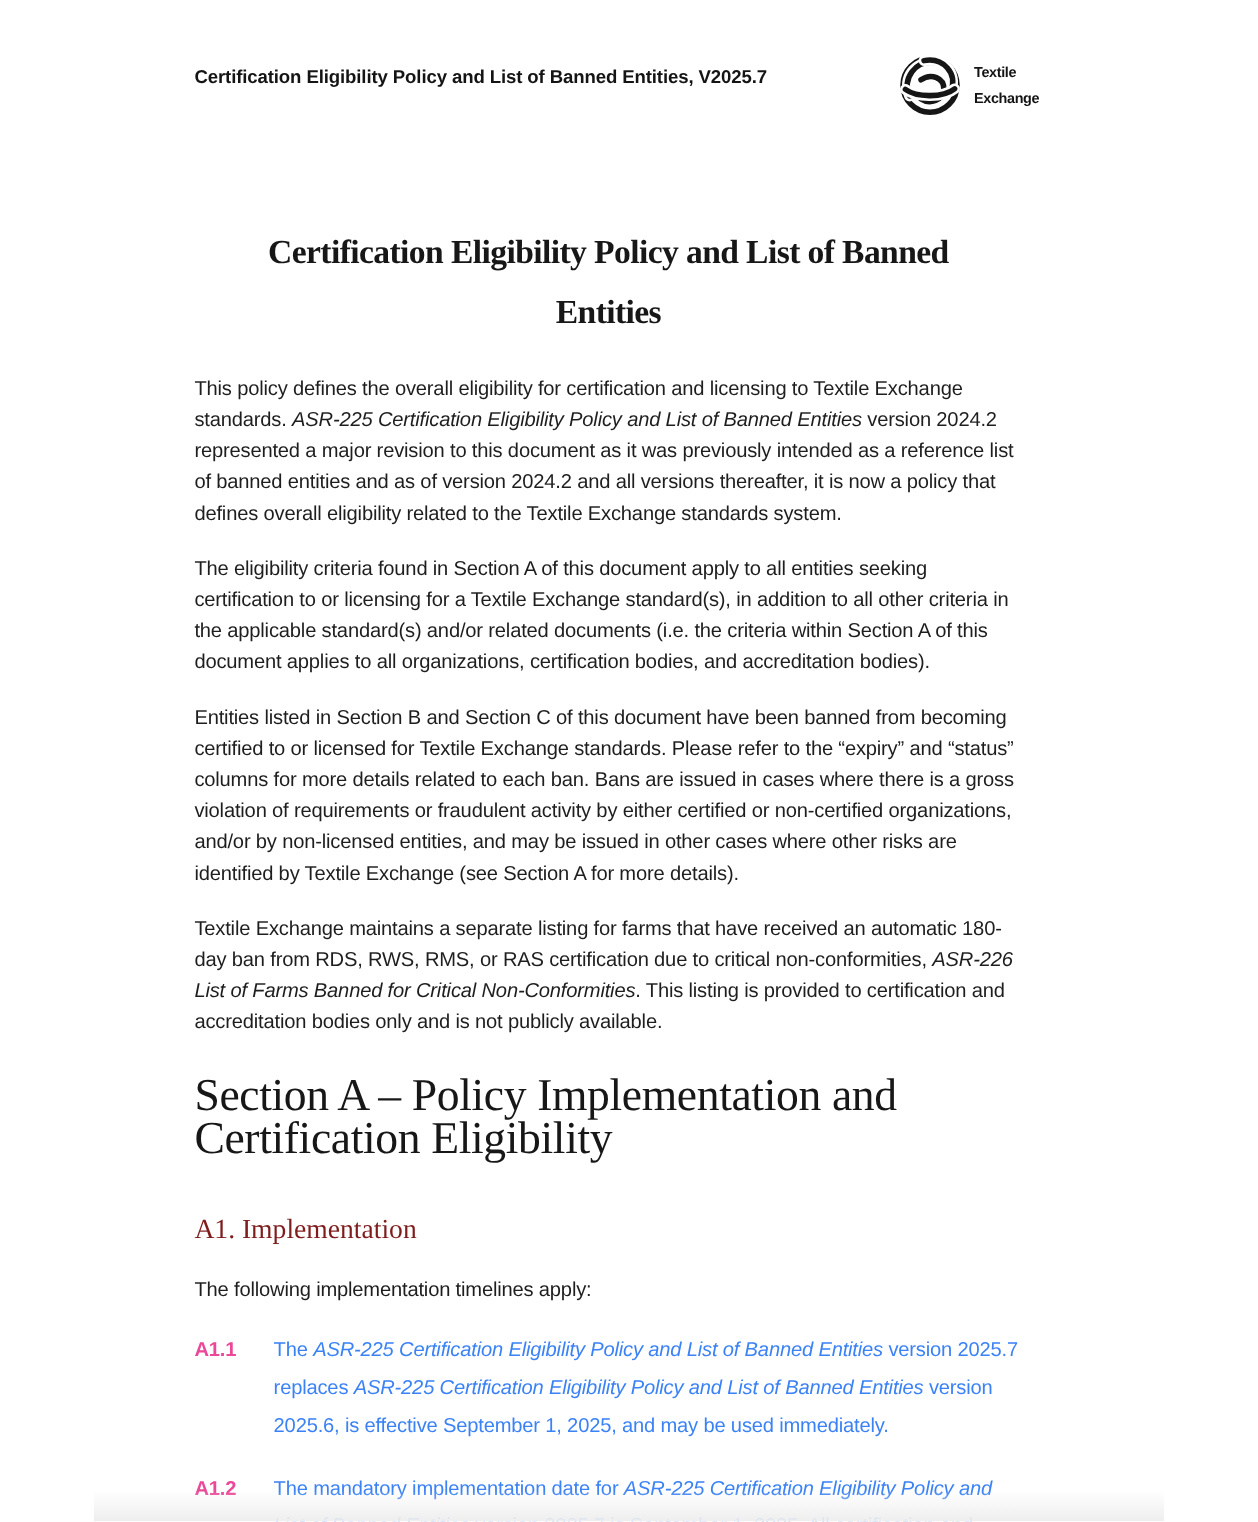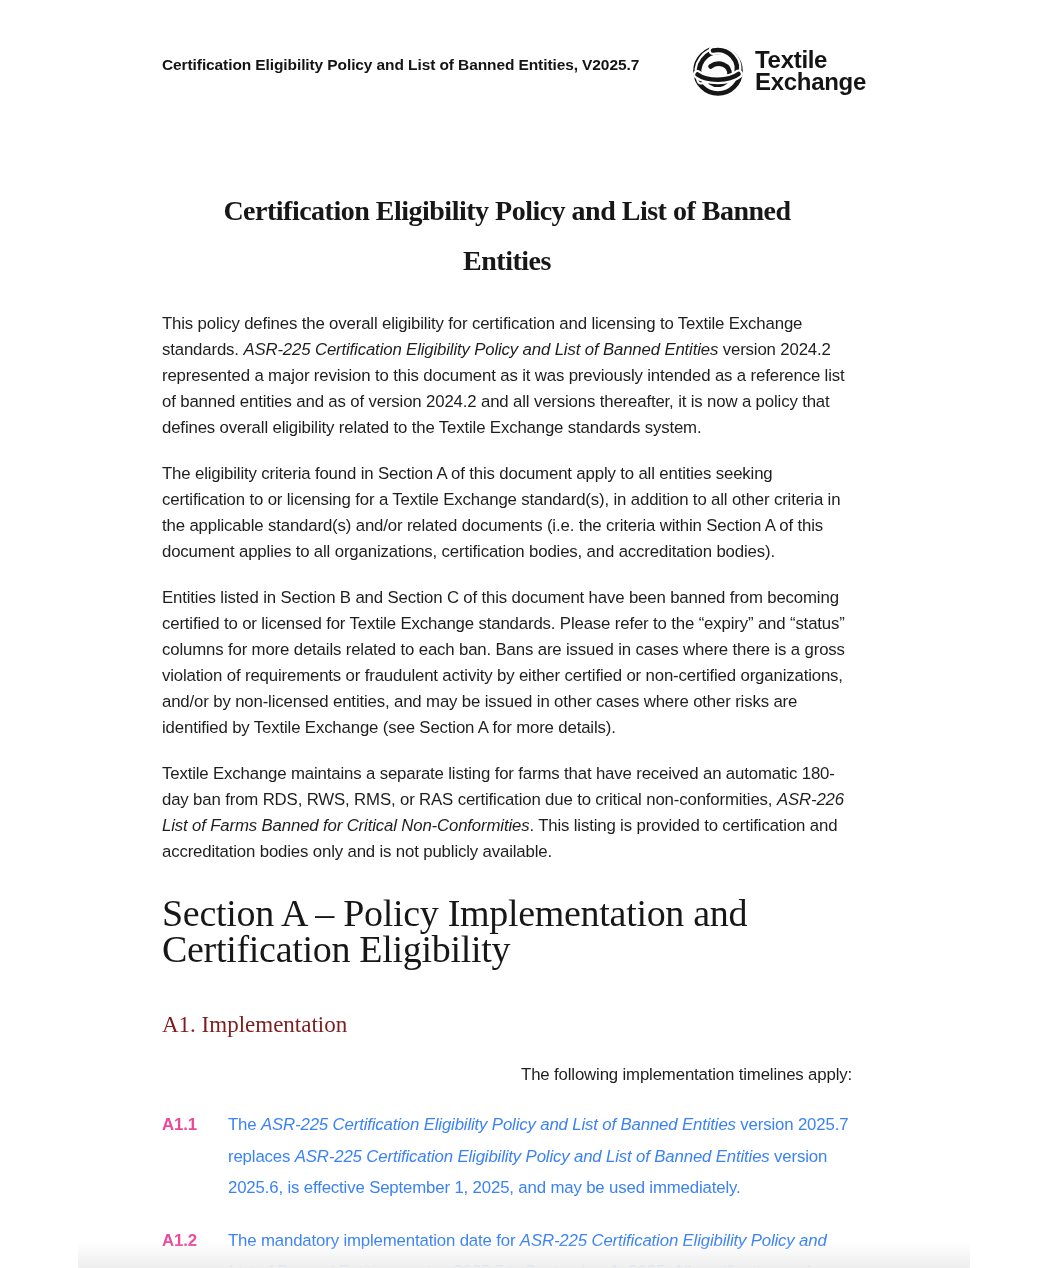--- a/index.html
+++ b/index.html
@@ -27,21 +27,21 @@
   .doc-ref {
     font-size: 15.5px;
     font-weight: 700;
     letter-spacing: -0.1px;
     padding-top: 12px;
     color: #141414;
   }
   .brand { display: flex; align-items: center; gap: 10px; margin-right: -14px; }
   .brand svg { display: block; }
   .wordmark {
-    font-size: 24px;
+    font-size: 12px;
     line-height: 22px;
     font-weight: 700;
     letter-spacing: -0.3px;
     color: #141414;
   }
   
   .doc-title {
     margin-top: 84px;
     text-align: center;
     font-family: "Liberation Serif", serif;
@@ -79,21 +79,21 @@
     color: #171717;
   }
   .sub-heading {
     margin-top: 44px;
     font-family: "Liberation Serif", serif;
     font-weight: 400;
     font-size: 23px;
     line-height: 28px;
     color: #7f1d1d;
   }
-  .timeline-intro { margin-top: 9px; text-align: right; }
+  .timeline-intro { margin-top: 9px; }
   
   .clause {
     display: flex;
     margin-top: 21px;
     font-size: 16.8px;
     line-height: 31.5px;
     letter-spacing: -0.15px;
   }
   .clause-label {
     flex: 0 0 66px;

